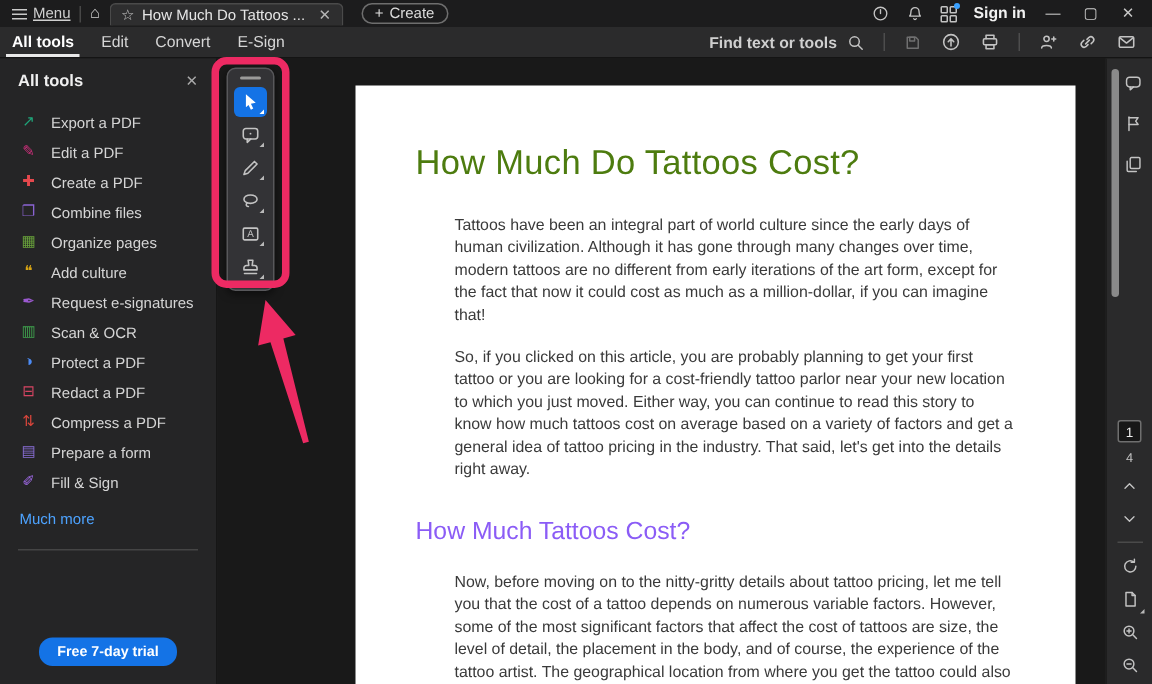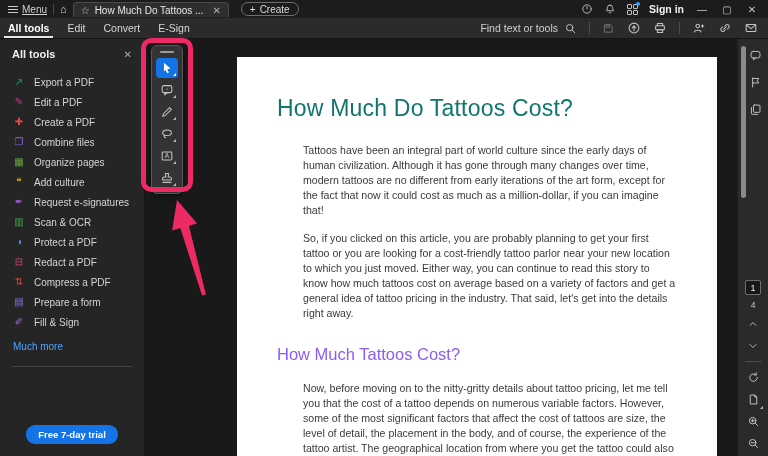--- a/index.html
+++ b/index.html
@@ -39,21 +39,21 @@
   
   .menubar { position:absolute; top:18px; left:0; right:0; height:21px; background:#2b2b2c;
     display:flex; align-items:center; font-size:10.5px; color:#d6d6d6;
     border-bottom:1px solid #141414; }
   .mb-tabs { display:flex; align-items:center; height:100%; padding-left:8px; gap:18px; flex:1; }
   .mb-tab { display:flex; align-items:center; height:100%; position:relative; cursor:pointer; }
   .mb-tab.active { font-weight:bold; color:#ffffff; }
   .mb-tab.active::after { content:""; position:absolute; left:-4px; right:-4px; bottom:0;
     height:2px; background:#e8e8e8; }
   .mb-right { display:flex; align-items:center; gap:12px; padding-right:10px; color:#cfcfcf; }
-  .mb-find { display:flex; align-items:flex-start; gap:6px; }
+  .mb-find { display:flex; align-items:flex-end; gap:6px;font-weight:bold; }
   .mb-sep { width:1px; height:12px; background:#4d4d4d; }
   .dim { opacity:.45; }
 
   
   .sidebar { position:absolute; top:39px; left:0; bottom:0; width:145px; background:#252526;
     border-right:1px solid #161616; color:#d8d8d8; }
   .sb-head { display:flex; align-items:center; justify-content:space-between;
     padding:9px 12px 6px 12px; font-size:11px; font-weight:bold; color:#f0f0f0; }
   .sb-head .x { font-size:10px; color:#a9a9a9; font-weight:normal; }
   .sb-items { padding-top:6px; }
@@ -64,21 +64,21 @@
   .sb-bottom { position:absolute; left:0; right:0; bottom:0; padding:0 12px 12px 12px; text-align:center; }
   .sb-bottom .rule { height:1px; background:#454545; margin-bottom:10px; }
   .promo { font-size:8.5px; line-height:11px; color:#c9c9c9; margin-bottom:9px; }
   .trial-btn { display:inline-block; border:none; border-radius:9px; color:#fff;
     font-size:9.5px; font-weight:bold; padding:4px 12px; font-family:inherit; cursor:pointer;margin-top:48px; }
 
   
   .content { position:absolute; top:39px; left:146px; right:31px; bottom:0; background:#191919; }
   .page { position:absolute; left:91px; top:18px; width:480px; height:399px; background:#ffffff;
     overflow:hidden; padding:36px 40px 0 40px; color:#3a3a3a; }
-  .page h1 { font-size:23px; font-weight:400; color:#0f766e; letter-spacing:.2px; margin:2px 0 21px 0; }
+  .page h1 { font-size:23px; font-weight:400; color:#4d7c0f; letter-spacing:.2px; margin:2px 0 21px 0; }
   .page h2 { font-size:16.5px; font-weight:400; color:#8b5cf6; margin:24px 0 17px 0; }
   .page p { font-size:10.6px; line-height:15px; margin-bottom:13px;margin-left:26px; }
 
   
   .qtools { position:absolute; left:5px; top:6px; width:32px; background:#333336;
     border:1px solid #58585b; border-radius:6px; padding:3px 0 4px 0;
     display:flex; flex-direction:column; align-items:center; box-shadow:0 2px 6px rgba(0,0,0,.5); }
   .q-handle { width:14px; height:2px; background:#9a9a9a; border-radius:1px; margin:2px 0 4px 0; }
   .q-btn { position:relative; width:22px; height:20px; margin:1px 0; border-radius:4px;
     display:flex; align-items:center; justify-content:center; cursor:pointer; }

